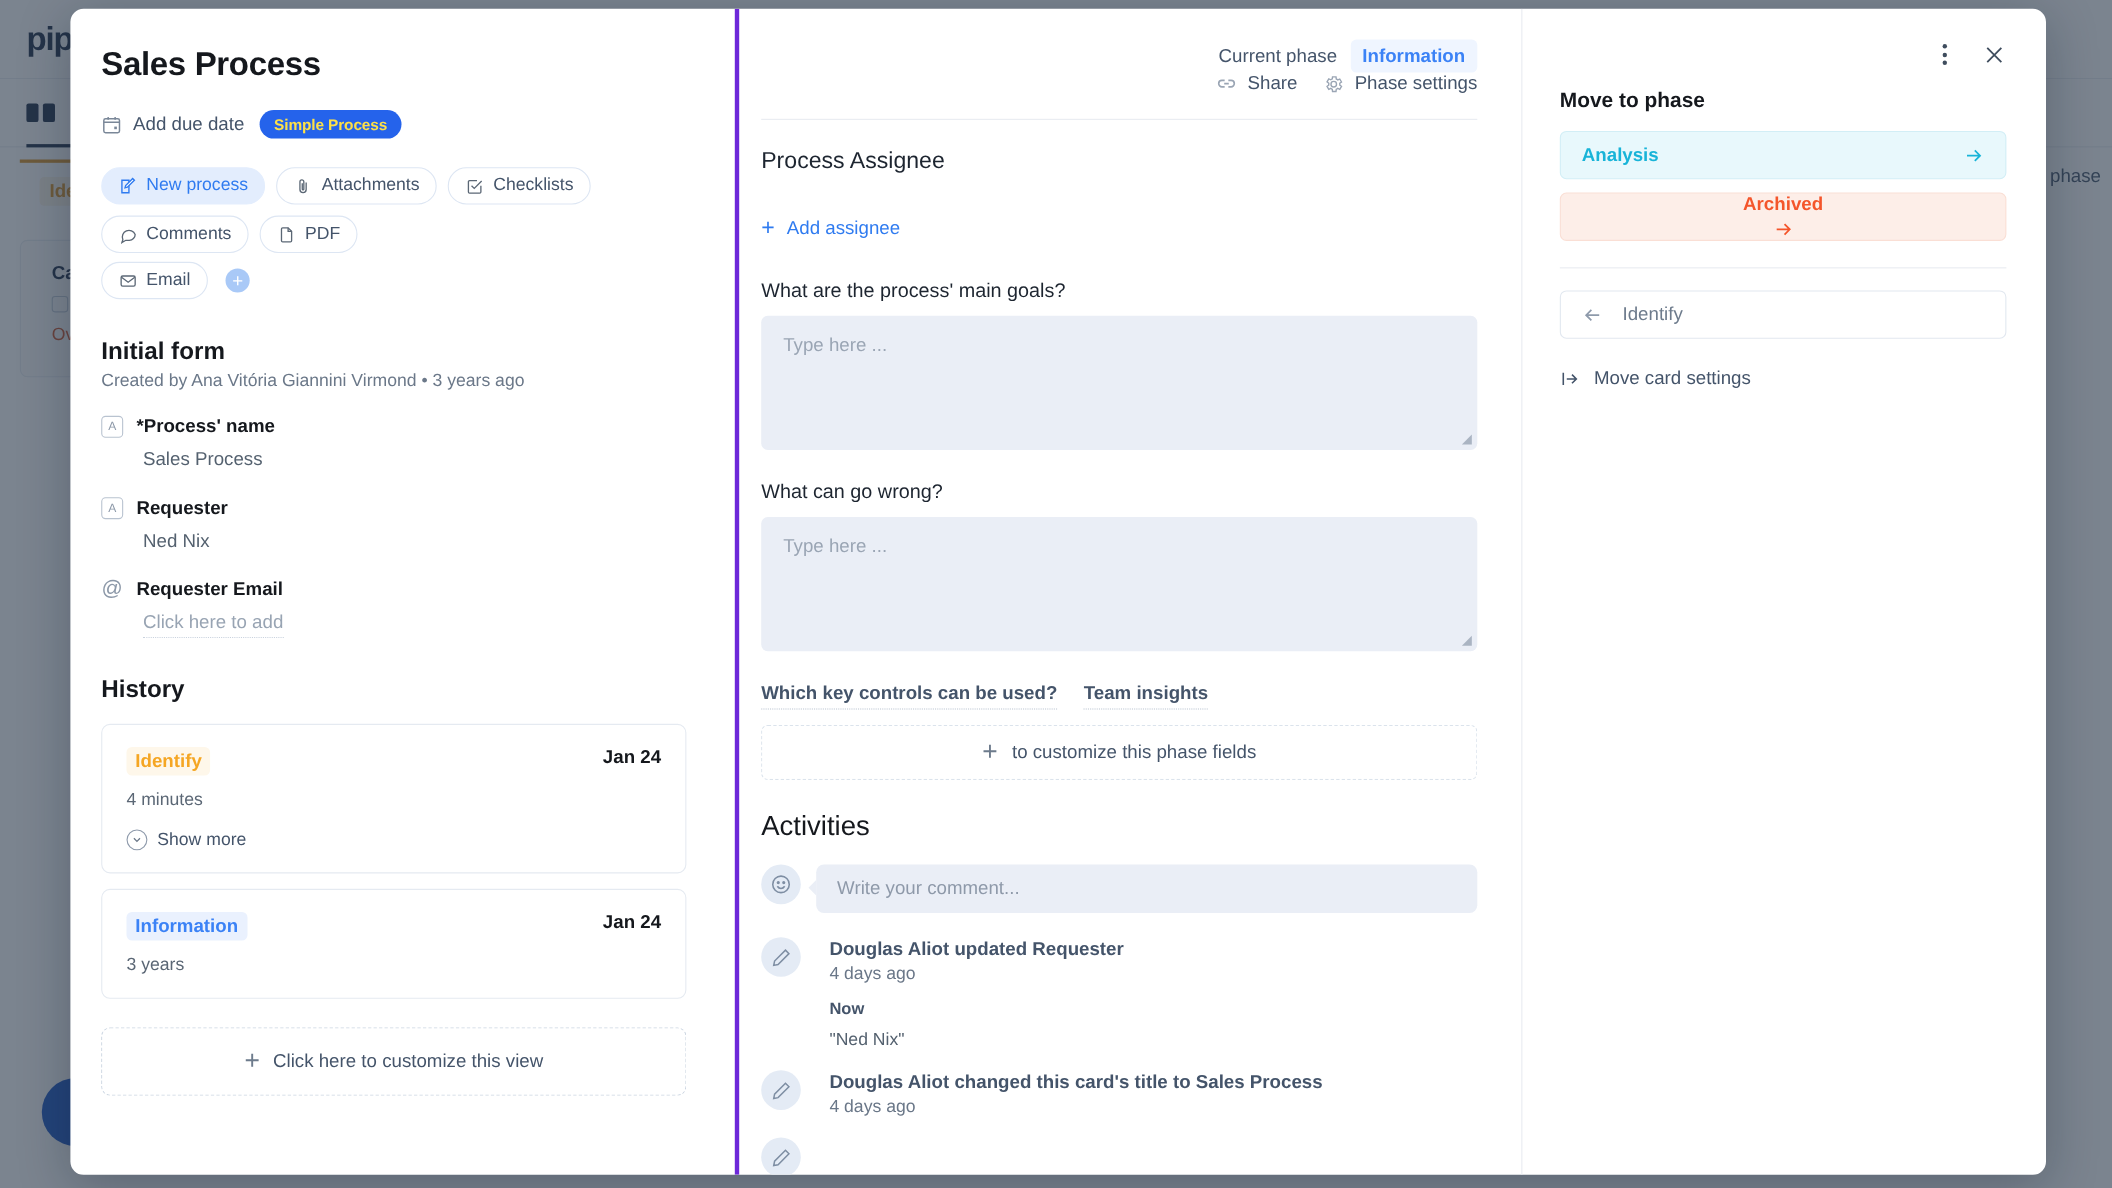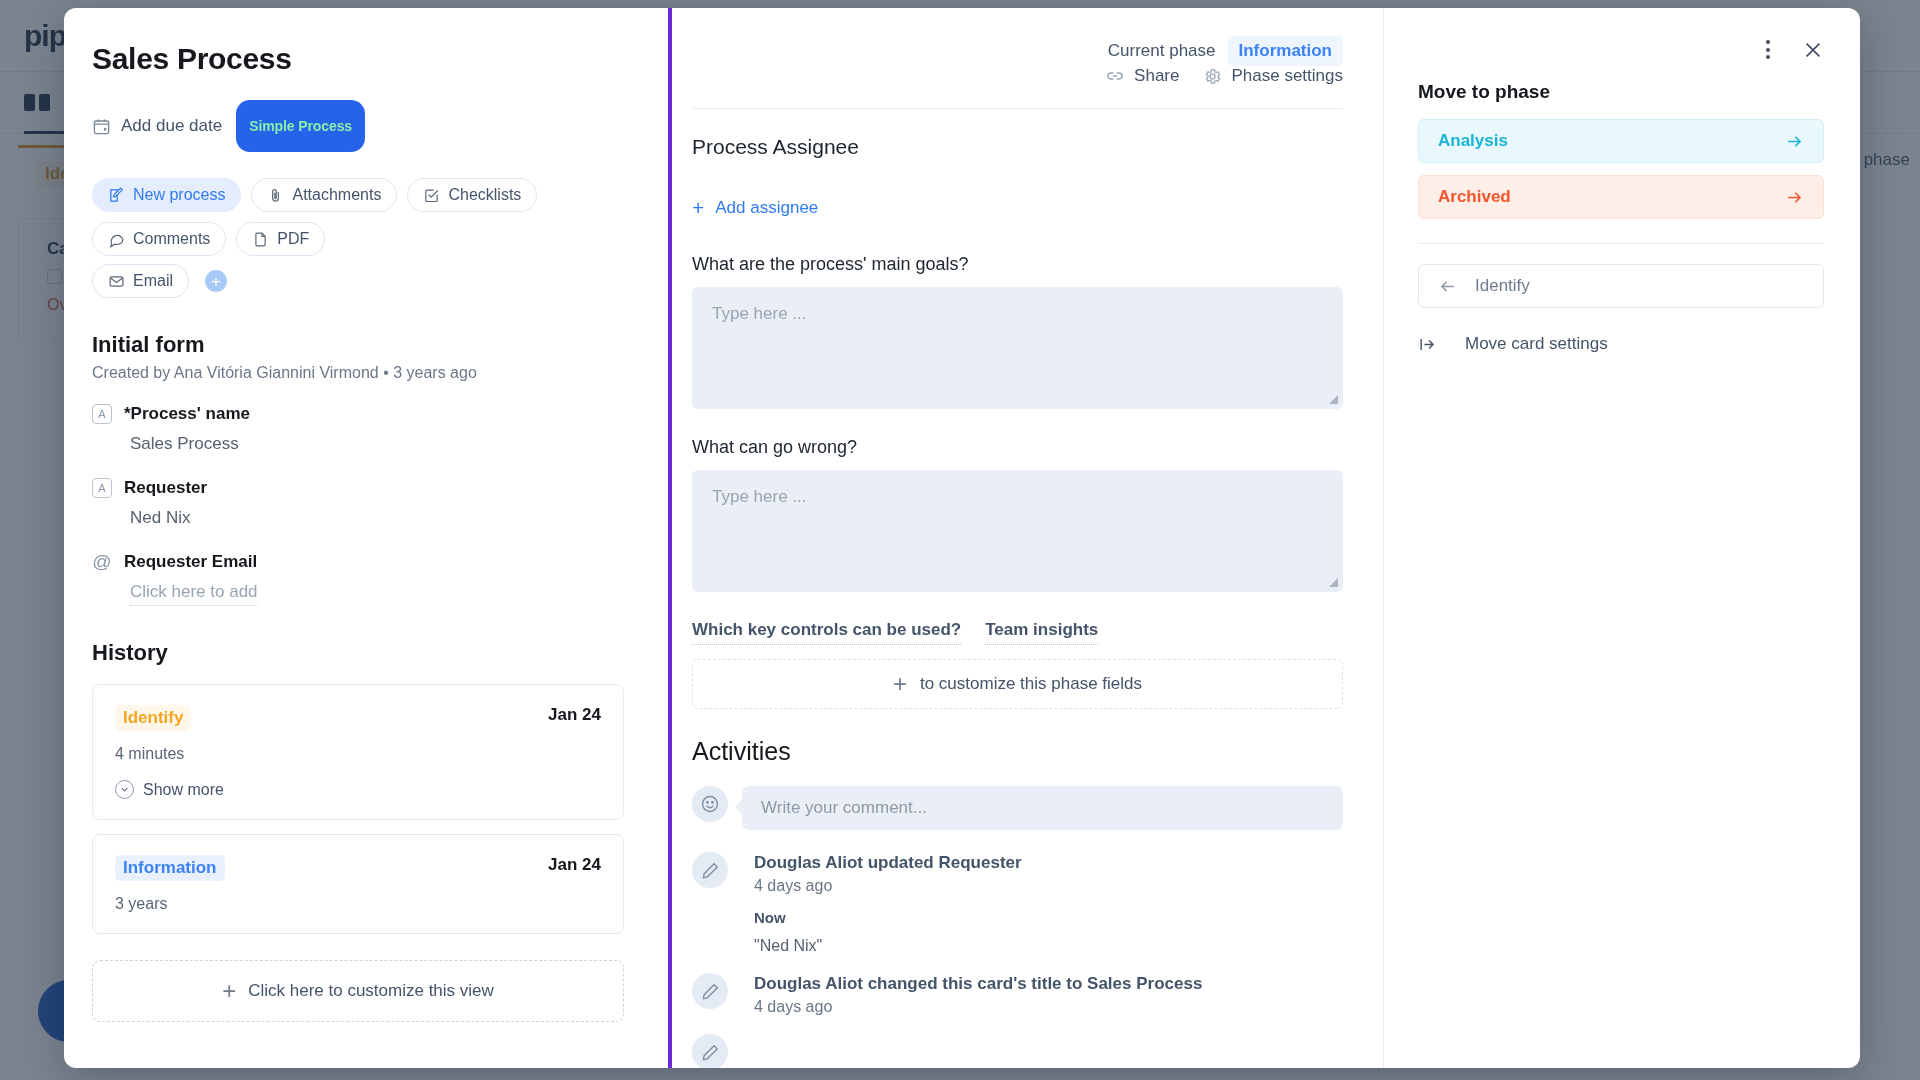--- a/index.html
+++ b/index.html
@@ -101,22 +101,22 @@
   .card-title {
     font-size: 30px; font-weight: bold; color: #15181d; letter-spacing: -0.3px;
     margin-bottom: 24px;
   }
   .meta-row { display: flex; align-items: center; gap: 14px; margin-bottom: 26px; }
   .due-date {
     display: flex; align-items: center; gap: 10px;
     font-size: 17px; color: #44546a;
   }
   .badge-simple {
-    background: #2563eb; color: #86efac; font-size: 14px; font-weight: bold;
-    padding: 18px 13px; border-radius: 14px; letter-spacing: -0.1px;
+    background: #2563eb; color: #fde047; font-size: 14px; font-weight: bold;
+    padding: 5px 13px; border-radius: 14px; letter-spacing: -0.1px;
   }
 
   .pill-row { display: flex; flex-wrap: wrap; gap: 10px; margin-bottom: 8px; }
   .pill {
     display: inline-flex; align-items: center; gap: 8px;
     border: 1px solid #dde6f3; border-radius: 20px;
     padding: 7px 15px; font-size: 16px; color: #44546a;
     background: #fff; white-space: nowrap;
   }
   .pill.active { background: #e3edfd; border-color: #e3edfd; color: #2f7bf0; font-weight: 500; }
@@ -250,28 +250,28 @@
   .kebab { display: flex; flex-direction: column; gap: 3.5px; padding: 4px; }
   .kebab i { width: 4px; height: 4px; border-radius: 50%; background: #3f4d5e; display: block; }
   .xbtn { font-size: 26px; color: #3f4d5e; line-height: 1; font-weight: 300; }
   .mv-title { font-size: 19px; font-weight: bold; color: #15181d; margin-bottom: 16px; }
   .phase-btn {
     height: 44px; border-radius: 6px; display: flex; align-items: center;
     justify-content: space-between; padding: 0 19px; margin-bottom: 12px;
     font-size: 17px; font-weight: bold;
   }
   .phase-btn.cyan { background: #e8f8fc; border: 1px solid #d2eef6; color: #18b4d8; }
-  .phase-btn.red  { background: #fdeee8; border: 1px solid #fadfd5; color: #f4552b; }
+  .phase-btn.red  { background: #fdeee8; border: 1px solid #fadfd5; color: #f4552b; flex-direction: column; }
   .phase-btn.plain {
     background: #fff; border: 1px solid #e2e8f0; color: #6d7b8c; font-weight: normal;
     justify-content: flex-start; gap: 18px;
   }
   .mv-hr { height: 1px; background: #e8ecf1; margin: 24px 0 20px; }
   .mv-settings {
-    display: flex; align-items: center; gap: 28px;
+    display: flex; align-items: center; gap: 12px;
     font-size: 17px; color: #44546a; margin-top: 26px;
   }
   .arrow { font-size: 19px; line-height: 1; }
   svg { display: block; }
 </style>
 </head>
 <body>
 
 <div id="backdrop">
   <div class="bd-topbar">

